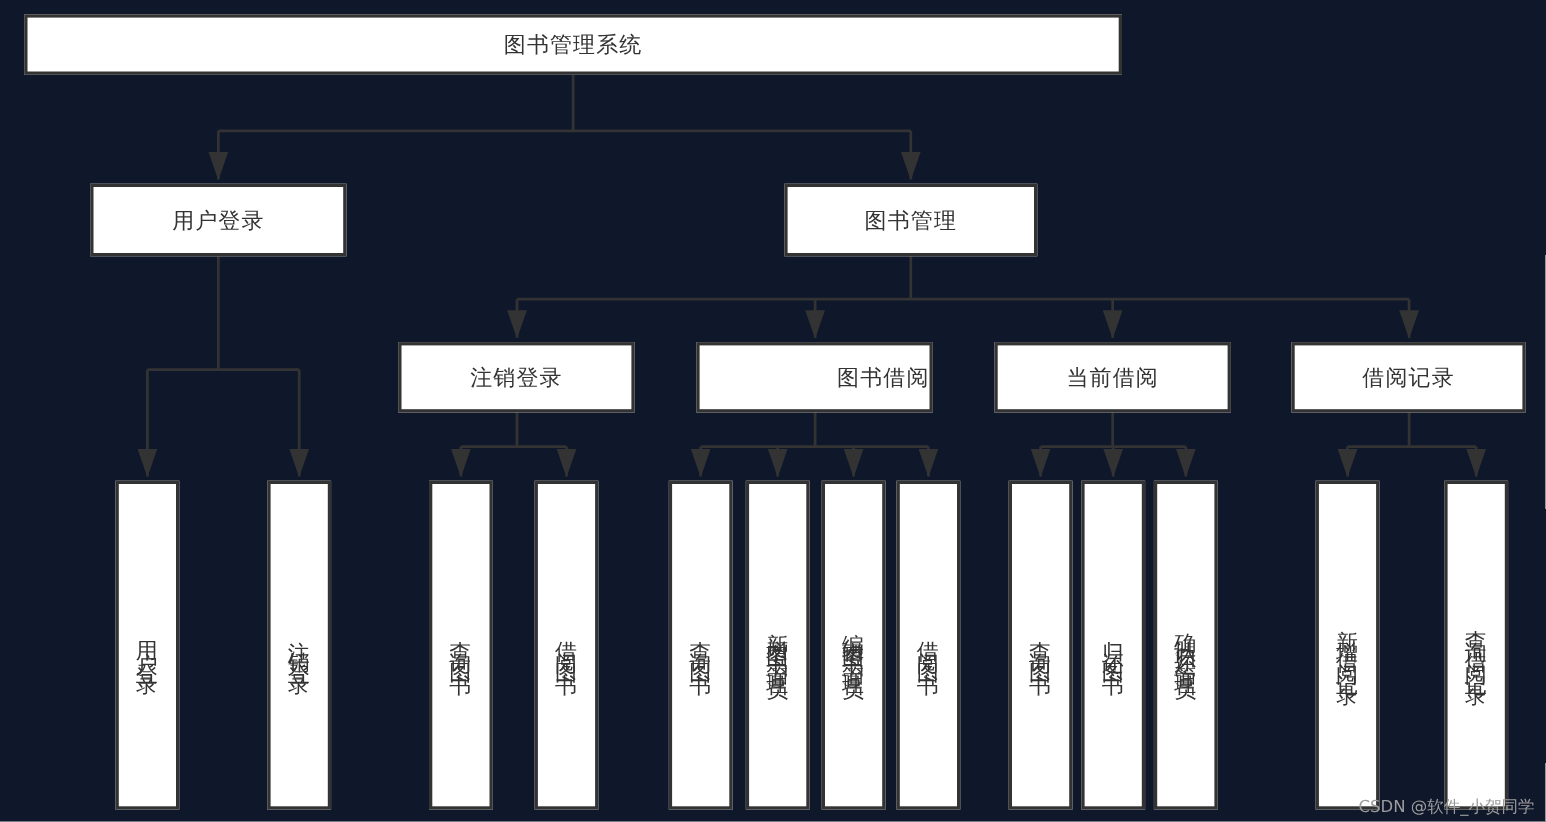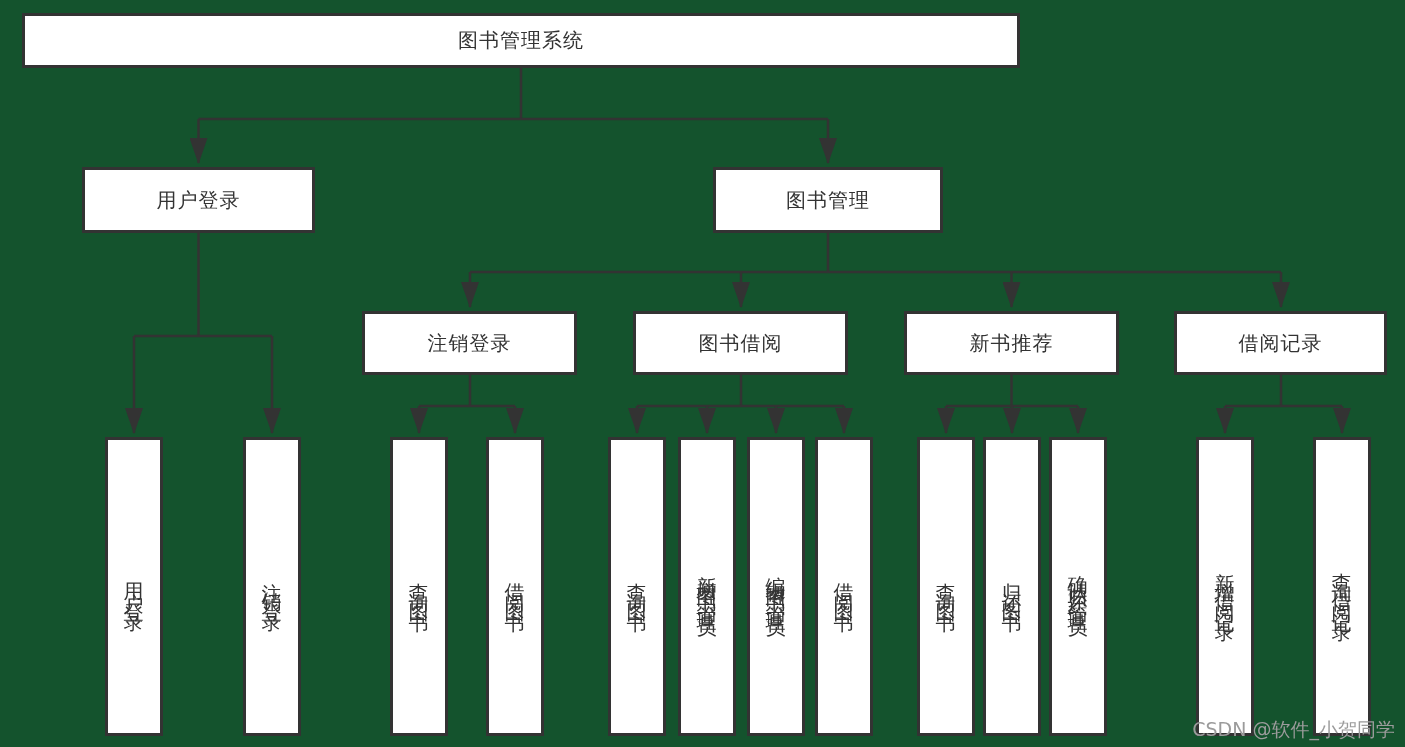--- a/index.html
+++ b/index.html
@@ -3,21 +3,21 @@
 <meta charset="utf-8">
 <style>
   * { box-sizing: border-box; }
   html, body { margin: 0; padding: 0; background: #ffffff; }
   body { font-family: "DejaVu Sans", "Liberation Sans", sans-serif; }
 
   #canvas {
     position: relative;
     width: 1405px;
     height: 747px;
-    background: #14532d;
+    background: #0f172a;
     overflow: hidden;
   }
 
   svg.wires {
     position: absolute;
     left: 0;
     top: 0;
     z-index: 1;
   }
 
@@ -46,21 +46,21 @@
     letter-spacing: 10px;
     white-space: nowrap;
   }
 
   .vtext.tight { letter-spacing: 6px; }
 
   #watermark {
     position: absolute;
     right: 10px;
     bottom: 4px;
-    font-size: 19px;
+    font-size: 15px;
     color: #9b9b9b;
     z-index: 5;
     white-space: nowrap;
   }
 </style>
 </head>
 <body>
 
 <div id="canvas">
 
@@ -121,25 +121,25 @@
   <div class="node" style="left:82px; top:167px; width:233px; height:66px;">
     <span class="hlabel">用户登录</span>
   </div>
   <div class="node" style="left:713px; top:167px; width:230px; height:66px;align-items:center;">
     <span class="hlabel">图书管理</span>
   </div>
 
   <div class="node" style="left:362px; top:311px; width:215px; height:64px;">
     <span class="hlabel">注销登录</span>
   </div>
-  <div class="node" style="left:633px; top:311px; width:215px; height:64px;">
+  <div class="node" style="left:633px; top:311px; width:215px; height:64px;justify-content:flex-end;">
     <span class="hlabel">图书借阅</span>
   </div>
   <div class="node" style="left:904px; top:311px; width:215px; height:64px;">
-    <span class="hlabel">新书推荐</span>
+    <span class="hlabel">当前借阅</span>
   </div>
   <div class="node" style="left:1174px; top:311px; width:213px; height:64px;">
     <span class="hlabel">借阅记录</span>
   </div>
 
   <div class="node" style="left:105px; top:437px; width:58px; height:299px;">
     <span class="vtext">用户登录</span>
   </div>
   <div class="node" style="left:243px; top:437px; width:58px; height:299px;">
     <span class="vtext">注销登录</span>

